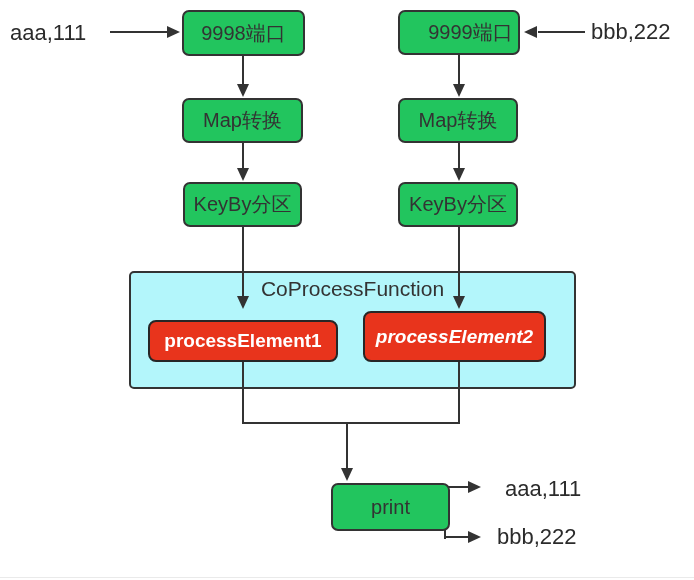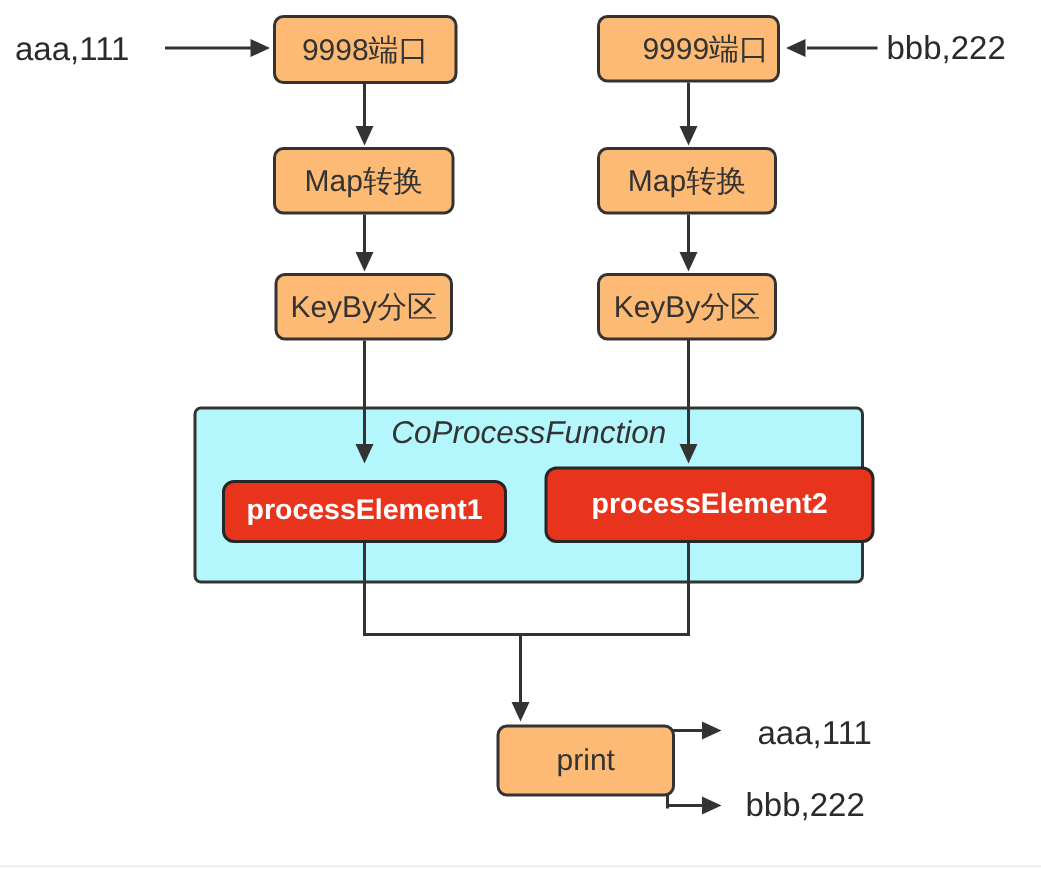--- a/index.html
+++ b/index.html
@@ -7,21 +7,21 @@
     position: relative;
     width: 694px;
     height: 580px;
     background: #ffffff;
     font-family: "Liberation Sans", "DejaVu Sans", sans-serif;
     overflow: hidden;
   }
   .box {
     position: absolute;
     box-sizing: border-box;
-    background: #fdba74;
+    background: #22c55e;
     border: 2px solid #333333;
     border-radius: 7px;
     display: flex;
     align-items: center;
     justify-content: center;
     font-size: 20px;
     color: #333333;
     white-space: nowrap;
     z-index: 3;
   }
@@ -56,40 +56,39 @@
   .ah-down  { border-top: 13px solid #333333; border-left: 6px solid transparent; border-right: 6px solid transparent; }
 
   #coprocess {
     position: absolute;
     left: 129px; top: 271px; width: 447px; height: 118px;
     box-sizing: border-box;
     background: #b3f6fb;
     border: 2px solid #333333;
     border-radius: 5px;
     z-index: 1;
-    font-style: italic;
   }
   #coprocess-title {
     position: absolute;
     left: 0; right: 0; top: 4px;
     text-align: center;
     font-size: 21px;
     color: #333333;
     z-index: 2;
   }
 
   
   #port-left  { left: 182px; top: 10px;  width: 123px; height: 46px; }
   #port-right { left: 398px; top: 10px;  width: 122px; height: 45px; padding-left: 23px; }
   #map-left   { left: 182px; top: 98px;  width: 121px; height: 45px; }
   #map-right  { left: 398px; top: 98px;  width: 120px; height: 45px; }
   #keyby-left { left: 183px; top: 182px; width: 119px; height: 45px; }
   #keyby-right{ left: 398px; top: 182px; width: 120px; height: 45px; }
   #process1   { left: 148px; top: 320px; width: 190px; height: 42px; }
-  #process2   { left: 363px; top: 311px; width: 220px; height: 51px; }
+  #process2   { left: 363px; top: 311px; width: 183px; height: 51px; font-style: italic; }
   #print-box  { left: 288px; top: 483px; width: 119px; height: 48px; margin-left: 43px; }
 
   
   #label-in-left   { left: 10px;  top: 20px; }
   #label-in-right  { left: 591px; top: 19px; }
   #label-out-top   { left: 505px; top: 476px; }
   #label-out-bottom{ left: 497px; top: 524px; }
 
   
   #e-in-left        { left: 110px; top: 31px;  width: 58px; }

